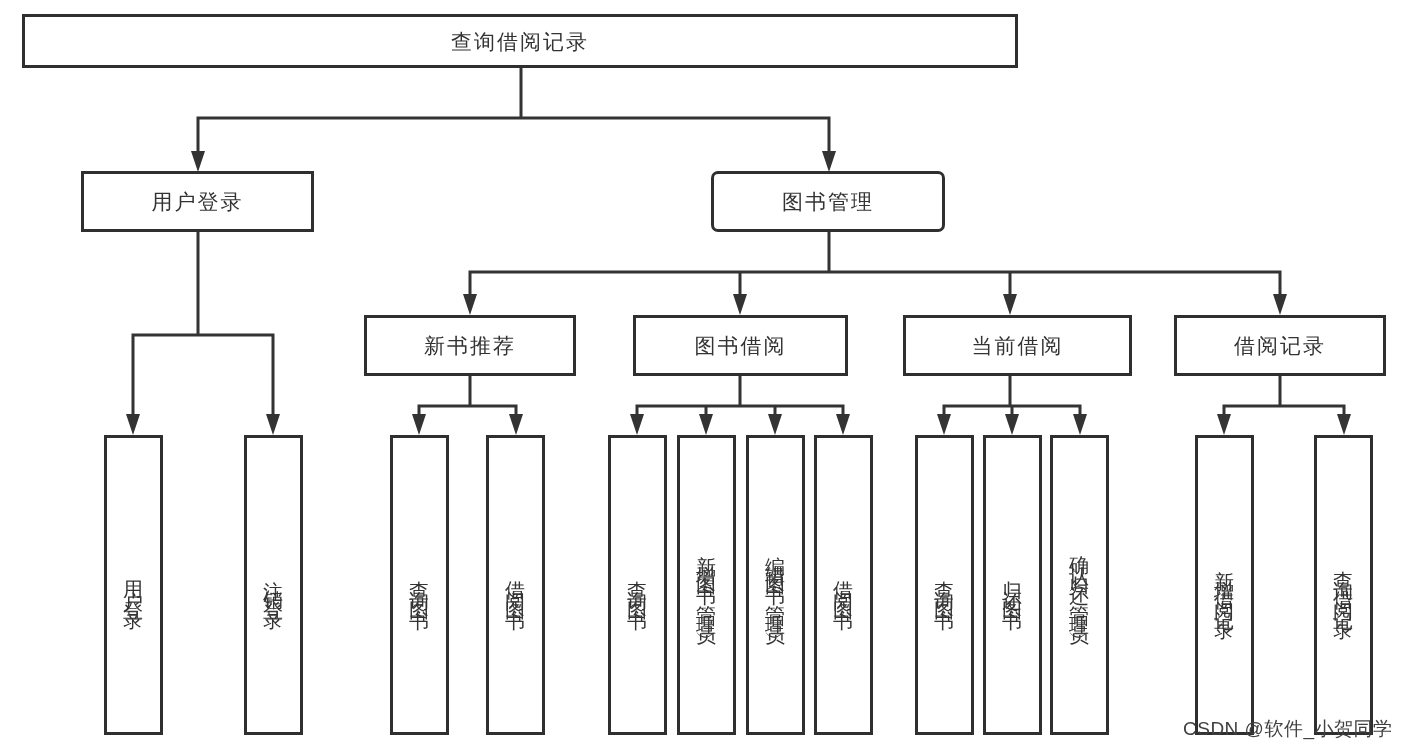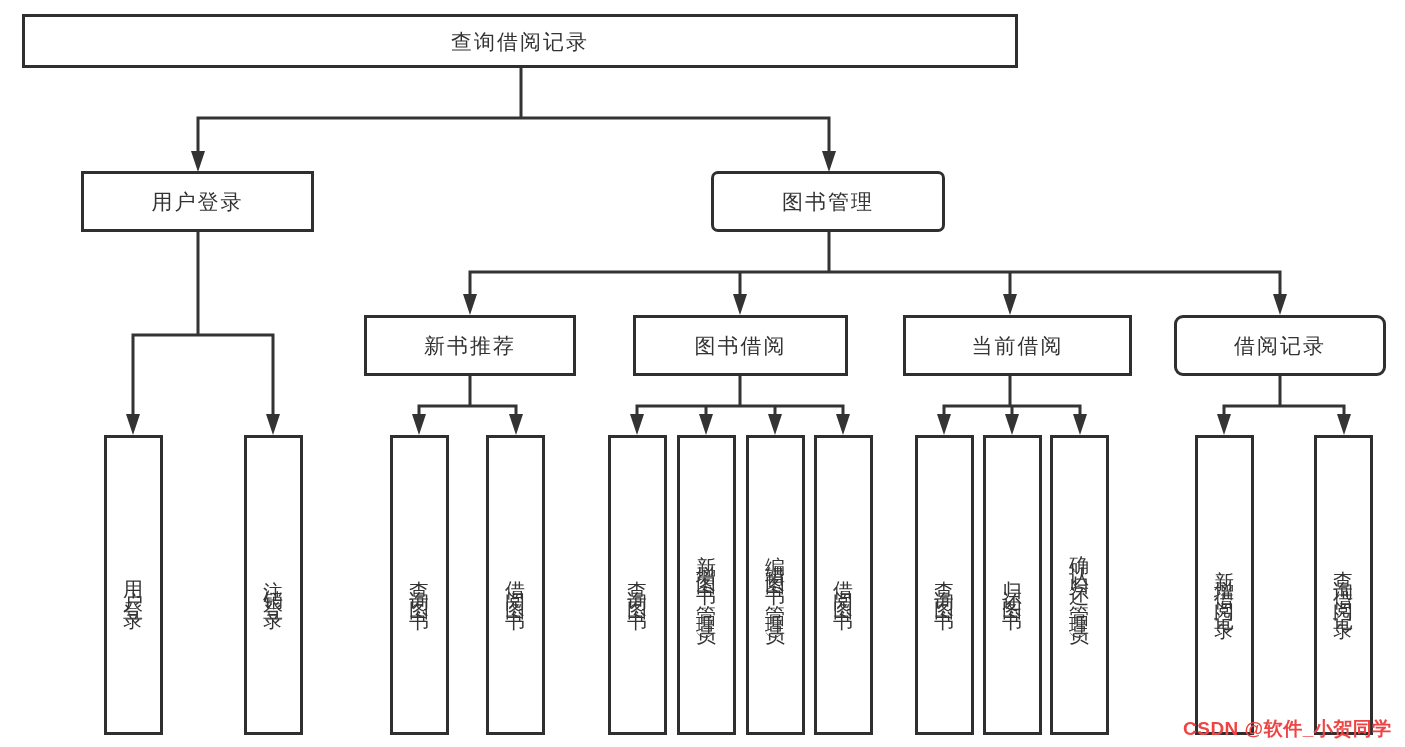--- a/index.html
+++ b/index.html
@@ -45,23 +45,22 @@
     letter-spacing: 10px;
     line-height: 1.1;
   }
   .watermark {
     position: absolute;
     left: 1183px;
     top: 716px;
     z-index: 3;
     font-size: 19px;
     letter-spacing: 0.5px;
-    color: #ef4444;
+    color: #404040;
     white-space: nowrap;
-    font-weight: bold;
   }
 </style>
 </head>
 <body>
 
 <div class="canvas">
 
   <svg class="connectors" viewBox="0 0 1405 747" xmlns="http://www.w3.org/2000/svg">
     <g stroke="#333333" stroke-width="3" fill="none" stroke-linecap="square">
 
@@ -103,21 +102,21 @@
   </svg>
 
   <div class="node hbox" style="left:22px; top:14px; width:996px; height:54px;">查询借阅记录</div>
 
   <div class="node hbox" style="left:81px; top:171px; width:233px; height:61px;">用户登录</div>
   <div class="node hbox" style="left:711px; top:171px; width:234px; height:61px;border-radius:7px;">图书管理</div>
 
   <div class="node hbox" style="left:633px; top:315px; width:215px; height:61px;">图书借阅</div>
   <div class="node hbox" style="left:364px; top:315px; width:212px; height:61px;">新书推荐</div>
   <div class="node hbox" style="left:903px; top:315px; width:229px; height:61px;">当前借阅</div>
-  <div class="node hbox" style="left:1174px; top:315px; width:212px; height:61px;border-radius:9px;">借阅记录</div>
+  <div class="node hbox" style="left:1174px; top:315px; width:212px; height:61px;">借阅记录</div>
 
   <div class="node vbox" style="left:104px; top:435px; width:59px; height:300px;">用户登录</div>
   <div class="node vbox" style="left:244px; top:435px; width:59px; height:300px;">注销登录</div>
 
   <div class="node vbox" style="left:390px; top:435px; width:59px; height:300px;">查询图书</div>
   <div class="node vbox" style="left:486px; top:435px; width:59px; height:300px;">借阅图书</div>
 
   <div class="node vbox" style="left:608px; top:435px; width:59px; height:300px;">查询图书</div>
   <div class="node vbox" style="left:677px; top:435px; width:59px; height:300px;">新增图书（管理员）</div>
   <div class="node vbox" style="left:746px; top:435px; width:59px; height:300px;">编辑图书（管理员）</div>

